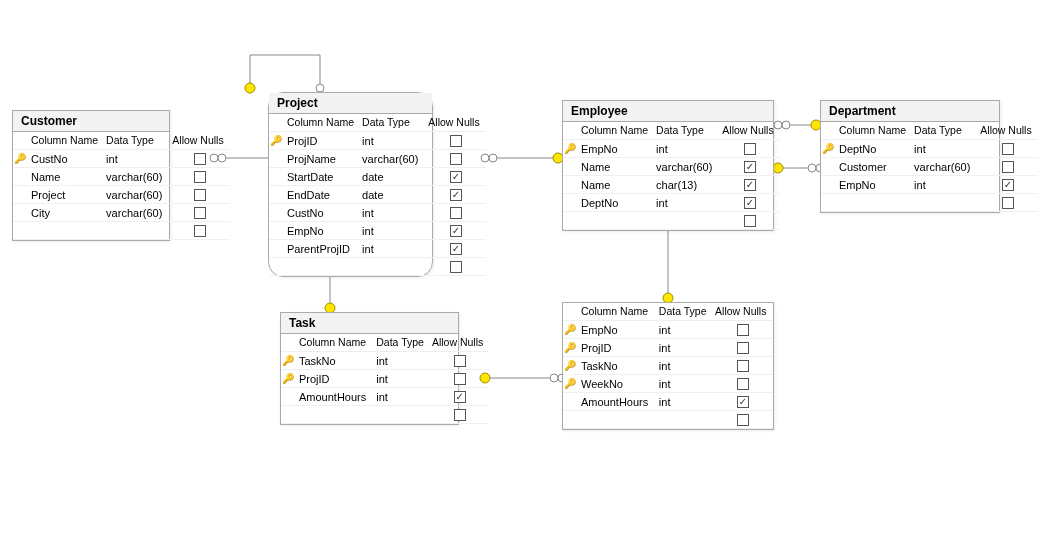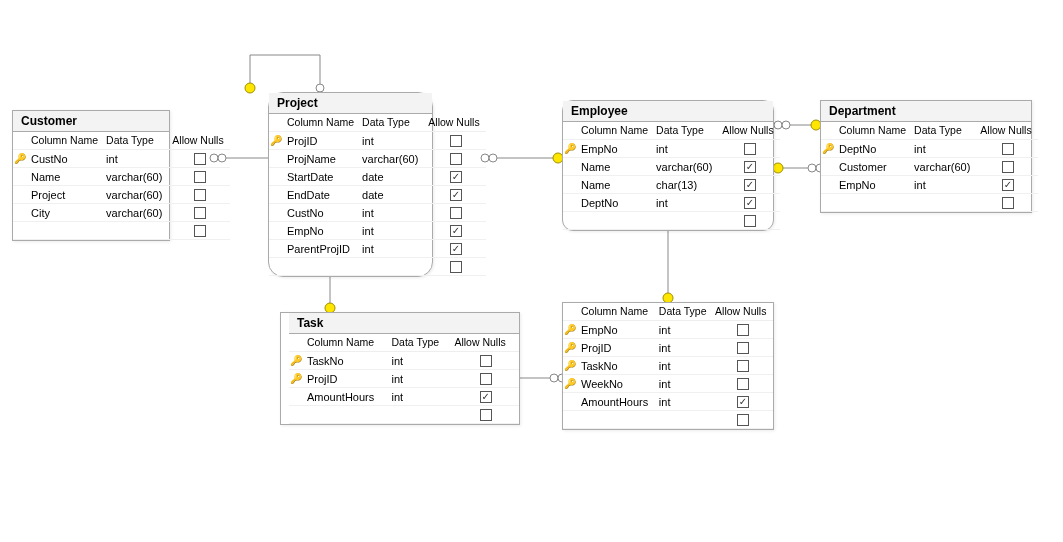--- a/index.html
+++ b/index.html
@@ -238,21 +238,21 @@
       </div>
     <div class="keycell"></div>
       <div class="cell"></div>
       <div class="cell"></div>
       <div class="cbcell">
         <span class="cb"></span>
       </div>
   </div>
 </div>
 
-<div class="table-box" style="left:562px; top:100px; width:212px;border-radius:11px;">
+<div class="table-box" style="left:562px; top:100px; width:212px;">
   <div class="table-title">Employee</div>
   <div class="table-grid">
     <div class="keycell"></div>
     <div class="hdr">Column Name</div>
     <div class="hdr">Data Type</div>
     <div class="hdr">Allow Nulls</div>
     <div class="keycell">🔑</div>
       <div class="cell">EmpNo</div>
       <div class="cell">int</div>
       <div class="cbcell">
@@ -278,21 +278,21 @@
       </div>
     <div class="keycell"></div>
       <div class="cell"></div>
       <div class="cell"></div>
       <div class="cbcell">
         <span class="cb"></span>
       </div>
   </div>
 </div>
 
-<div class="table-box" style="left:820px; top:100px; width:212px;">
+<div class="table-box" style="left:820px; top:100px; width:180px;">
   <div class="table-title">Department</div>
   <div class="table-grid">
     <div class="keycell"></div>
     <div class="hdr">Column Name</div>
     <div class="hdr">Data Type</div>
     <div class="hdr">Allow Nulls</div>
     <div class="keycell">🔑</div>
       <div class="cell">DeptNo</div>
       <div class="cell">int</div>
       <div class="cbcell">
@@ -312,21 +312,21 @@
       </div>
     <div class="keycell"></div>
       <div class="cell"></div>
       <div class="cell"></div>
       <div class="cbcell">
         <span class="cb"></span>
       </div>
   </div>
 </div>
 
-<div class="table-box" style="left:280px; top:312px; width:240px;padding-left:8px;">
+<div class="table-box" style="left:280px; top:312px; width:179px;">
   <div class="table-title">Task</div>
   <div class="table-grid">
     <div class="keycell"></div>
     <div class="hdr">Column Name</div>
     <div class="hdr">Data Type</div>
     <div class="hdr">Allow Nulls</div>
     <div class="keycell">🔑</div>
       <div class="cell">TaskNo</div>
       <div class="cell">int</div>
       <div class="cbcell">

